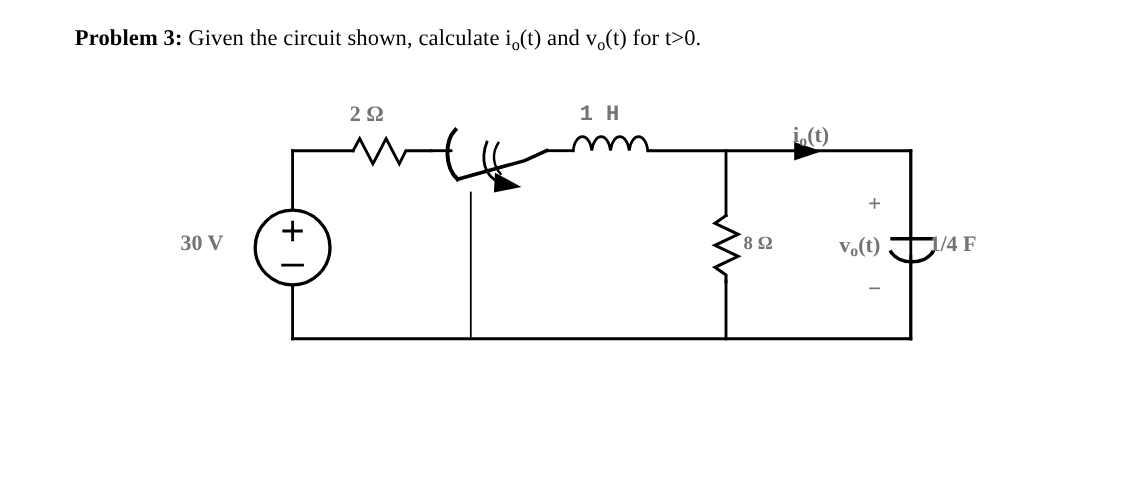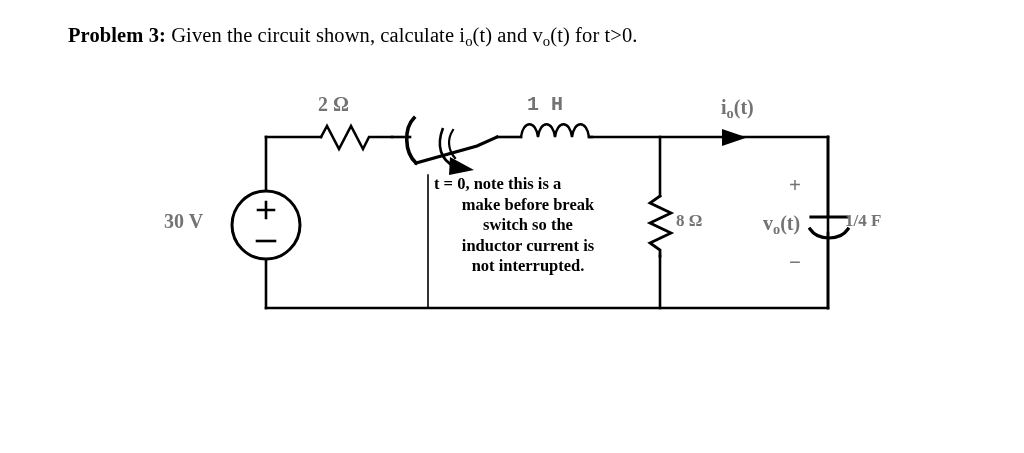--- a/index.html
+++ b/index.html
@@ -58,38 +58,38 @@
   #label-r1 {
     left: 318px; top: 93px;
     font-size: 20px;
   }
   #label-l1 {
     left: 527px; top: 93px;
     font-size: 20px;
     font-family: Liberation Mono, monospace;
   }
   #label-io {
-    left: 721px; top: 96px;
+    left: 721px; top: 112px;
     font-size: 20px;
   }
   #label-source {
     left: 164px; top: 210px;
     font-size: 20px;
   }
   #label-r2 {
     left: 676px; top: 211px;
     font-size: 17px;
   }
   #label-vo {
     left: 763px; top: 212px;
     font-size: 20px;
   }
   #label-cap {
     left: 845px; top: 211px;
-    font-size: 17px;
+    font-size: 20px;
   }
   #label-plus-cap {
     left: 789px; top: 173px;
     font-size: 21px;
     font-weight: bold;
   }
   #label-minus-cap {
     left: 789px; top: 250px;
     font-size: 21px;
     font-weight: bold;
@@ -193,21 +193,14 @@
 
   <div class="clabel" id="label-source">30 V</div>
   <div class="clabel" id="label-r2">8 Ω</div>
 
   <div class="clabel" id="label-vo"><span>v</span><span class="sub">o</span><span>(t)</span></div>
 
   <div class="clabel" id="label-cap">1/4 F</div>
   <div class="clabel" id="label-plus-cap">+</div>
   <div class="clabel" id="label-minus-cap">−</div>
 
-  <div id="switch-note">
-    <span class="nline l1">t = 0, note this is a</span>
-    <span class="nline">make before break</span>
-    <span class="nline">switch so the</span>
-    <span class="nline">inductor current is</span>
-    <span class="nline">not interrupted.</span>
-  </div>
 
 </div>
 
 </body></html>

